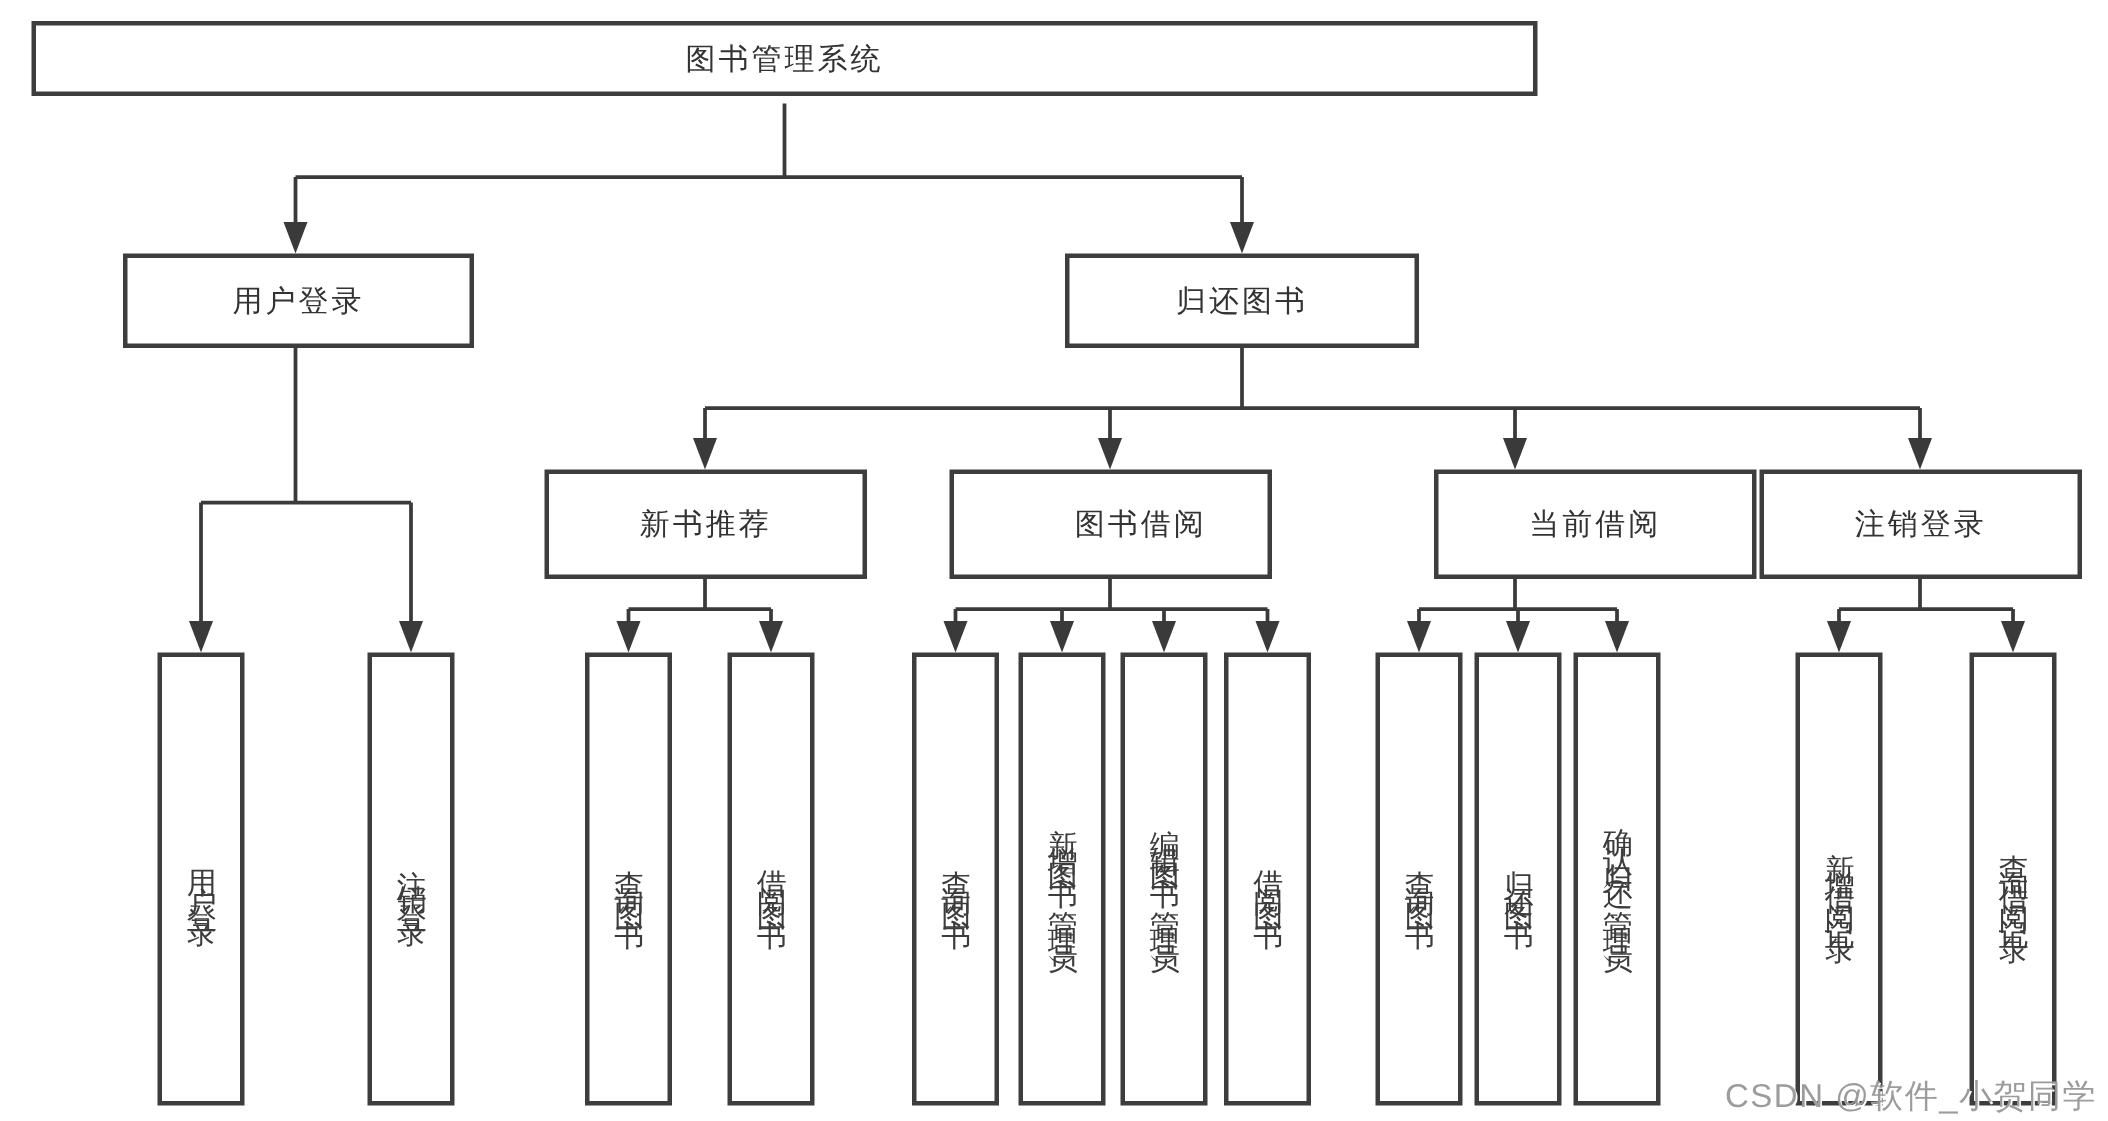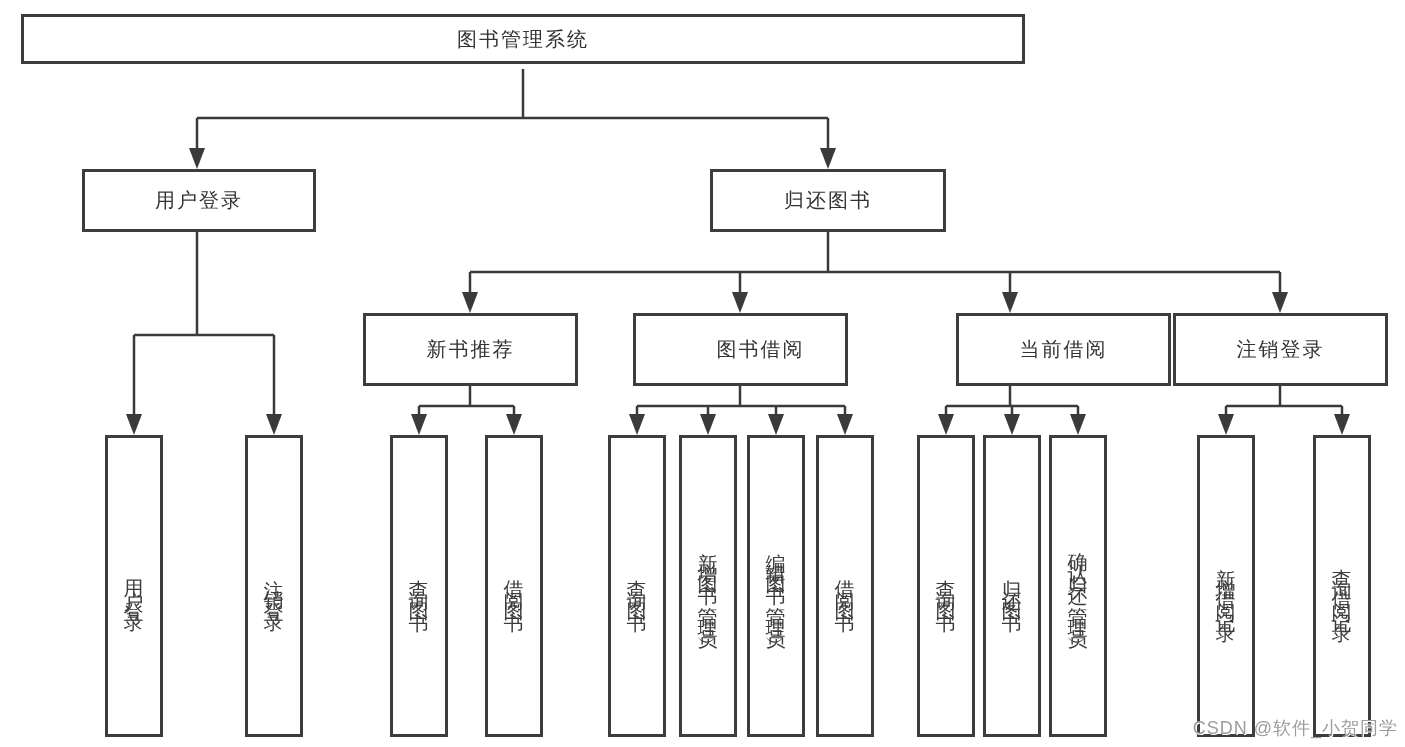--- a/index.html
+++ b/index.html
@@ -63,21 +63,21 @@
   .lf-bb4 { left: 816px; }
   .lf-cb1 { left: 917px; }
   .lf-cb2 { left: 983px; }
   .lf-cb3 { left: 1049px; }
   .lf-rc1 { left: 1197px; }
   .lf-rc2 { left: 1313px; }
   .watermark {
     position: absolute;
     right: 7px;
     top: 716px;
-    font-size: 18px;
+    font-size: 22px;
     color: #9c9c9c;
     letter-spacing: 1px;
     text-shadow: 1px 1px 0 #ffffff;
     z-index: 5;
     white-space: nowrap;
   }
 </style>
 </head>
 <body>
 

